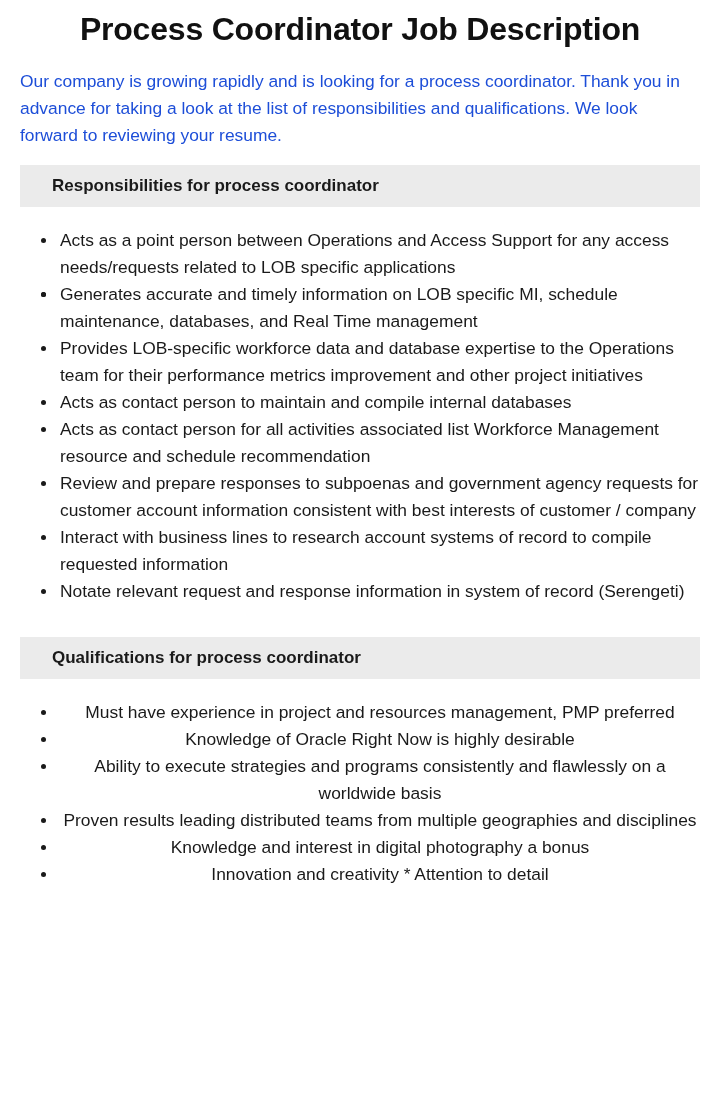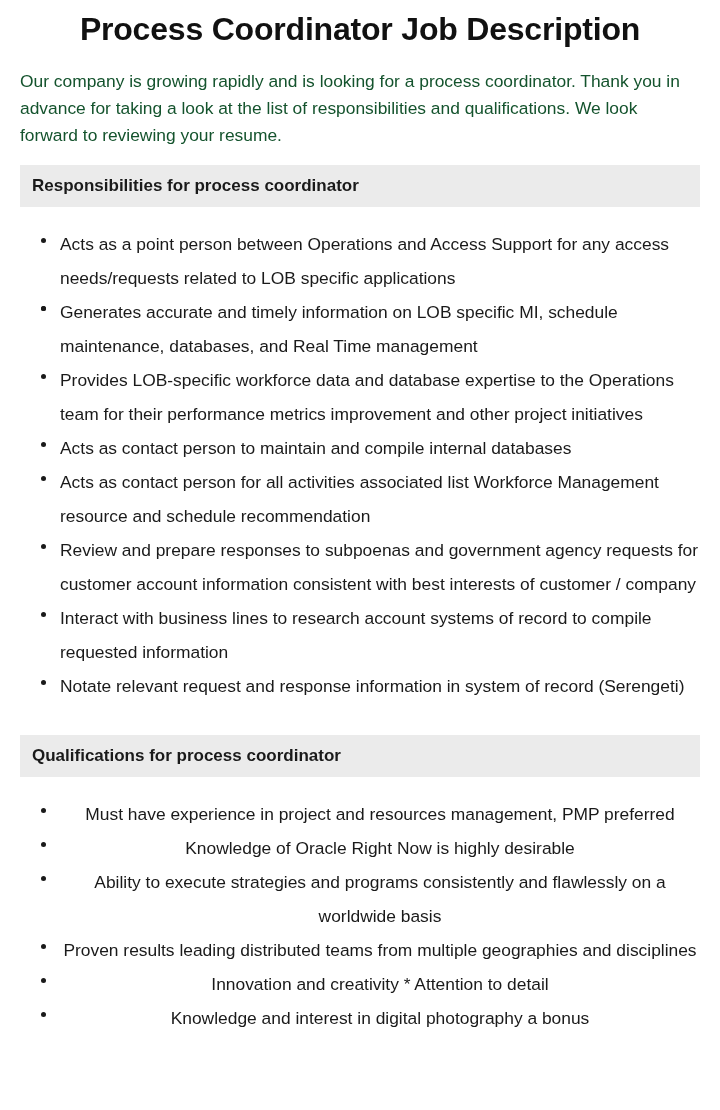--- a/index.html
+++ b/index.html
@@ -9,38 +9,38 @@
     color: #1a1a1a;
   }
   .page { padding: 0 20px 0 20px; }
   h1 {
     margin: 0; padding-top: 8px;
     font-size: 32px; font-weight: bold; text-align: center;
     line-height: 42px; letter-spacing: -0.2px; color: #111;
   }
   .intro {
     margin: 18px 0 0 0;
-    font-size: 17.4px; line-height: 27px; color: #14532d;
+    font-size: 17.4px; line-height: 27px; color: #1d4ed8;
   }
   .section-header {
     background: #ebebeb;
     height: 42px; margin-top: 16px;
     display: flex; align-items: center;
-    padding-left: 12px;
+    padding-left: 32px;
     font-size: 17px; font-weight: bold; color: #1a1a1a;
   }
   ul {
     margin: 0; padding: 0; list-style: none;
   }
   ul.resp { margin-top: 20px; }
   ul.qual { margin-top: 20px; }
   li {
     position: relative;
     padding-left: 40px;
-    font-size: 17.4px; line-height: 34px; color: #1a1a1a;
+    font-size: 17.4px; line-height: 27px; color: #1a1a1a;
   }
   li .bullet {
     position: absolute; left: 21px; top: 11px;
     width: 5px; height: 5px; border-radius: 50%;
     background: #1a1a1a;
   }
   .section2 { margin-top: 32px; text-align: center; }
 </style>
 </head>
 <body>
@@ -64,17 +64,17 @@
     </ul>
   </section>
 
   <section class="section2">
     <div class="section-header">Qualifications for process coordinator</div>
     <ul class="qual">
       <li><span class="bullet"></span><span>Must have experience in project and resources management, PMP preferred</span></li>
       <li><span class="bullet"></span><span>Knowledge of Oracle Right Now is highly desirable</span></li>
       <li><span class="bullet"></span><span>Ability to execute strategies and programs consistently and flawlessly on a worldwide basis</span></li>
       <li><span class="bullet"></span><span>Proven results leading distributed teams from multiple geographies and disciplines</span></li>
+      <li><span class="bullet"></span><span>Knowledge and interest in digital photography a bonus</span></li>
       <li><span class="bullet"></span><span>Innovation and creativity * Attention to detail</span></li>
-      <li><span class="bullet"></span><span>Knowledge and interest in digital photography a bonus</span></li>
     </ul>
   </section>
 </div>
 
 </body></html>

